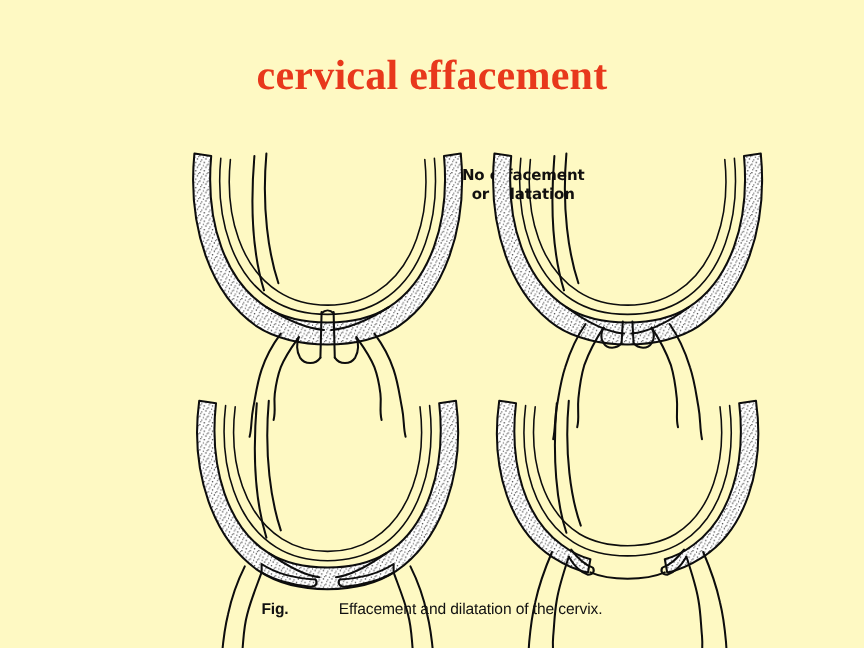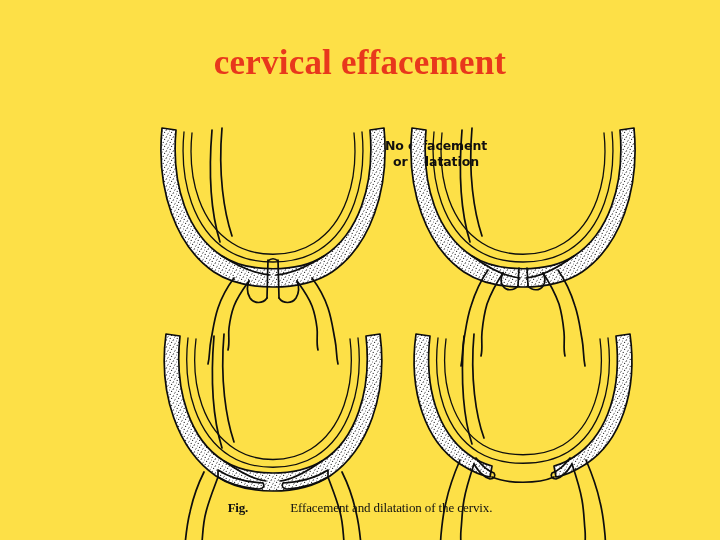--- a/index.html
+++ b/index.html
@@ -11,21 +11,21 @@
     width: 720px;
     height: 540px;
     overflow: hidden;
     font-family: "Liberation Sans", sans-serif;
     position: relative;
   }
   .slide {
     position: relative;
     width: 720px;
     height: 540px;
-    background: #fde047;
+    background: #fef9c3;
   }
   .slide-title {
     position: absolute;
     top: 42px;
     left: 0;
     width: 720px;
     text-align: center;
     font-family: "Liberation Serif", "DejaVu Serif", serif;
     font-weight: bold;
     font-size: 35px;
@@ -67,21 +67,21 @@
     letter-spacing: -0.1px;
   }
   .label-tl { left: 198px; top: 18px; width: 180px; }
 
   .caption {
     position: absolute;
     left: 0;
     top: 392px;
     width: 720px;
     text-align: center;
-    font-family: Liberation Serif, serif;
+    font-family: Liberation Sans, sans-serif;
     font-size: 13px;
     color: #111111;
   }
   .caption .fig-tag {
     font-weight: bold;
     margin-right: 42px;
     letter-spacing: -0.2px;
   }
   .caption .fig-text {
     letter-spacing: -0.1px;

